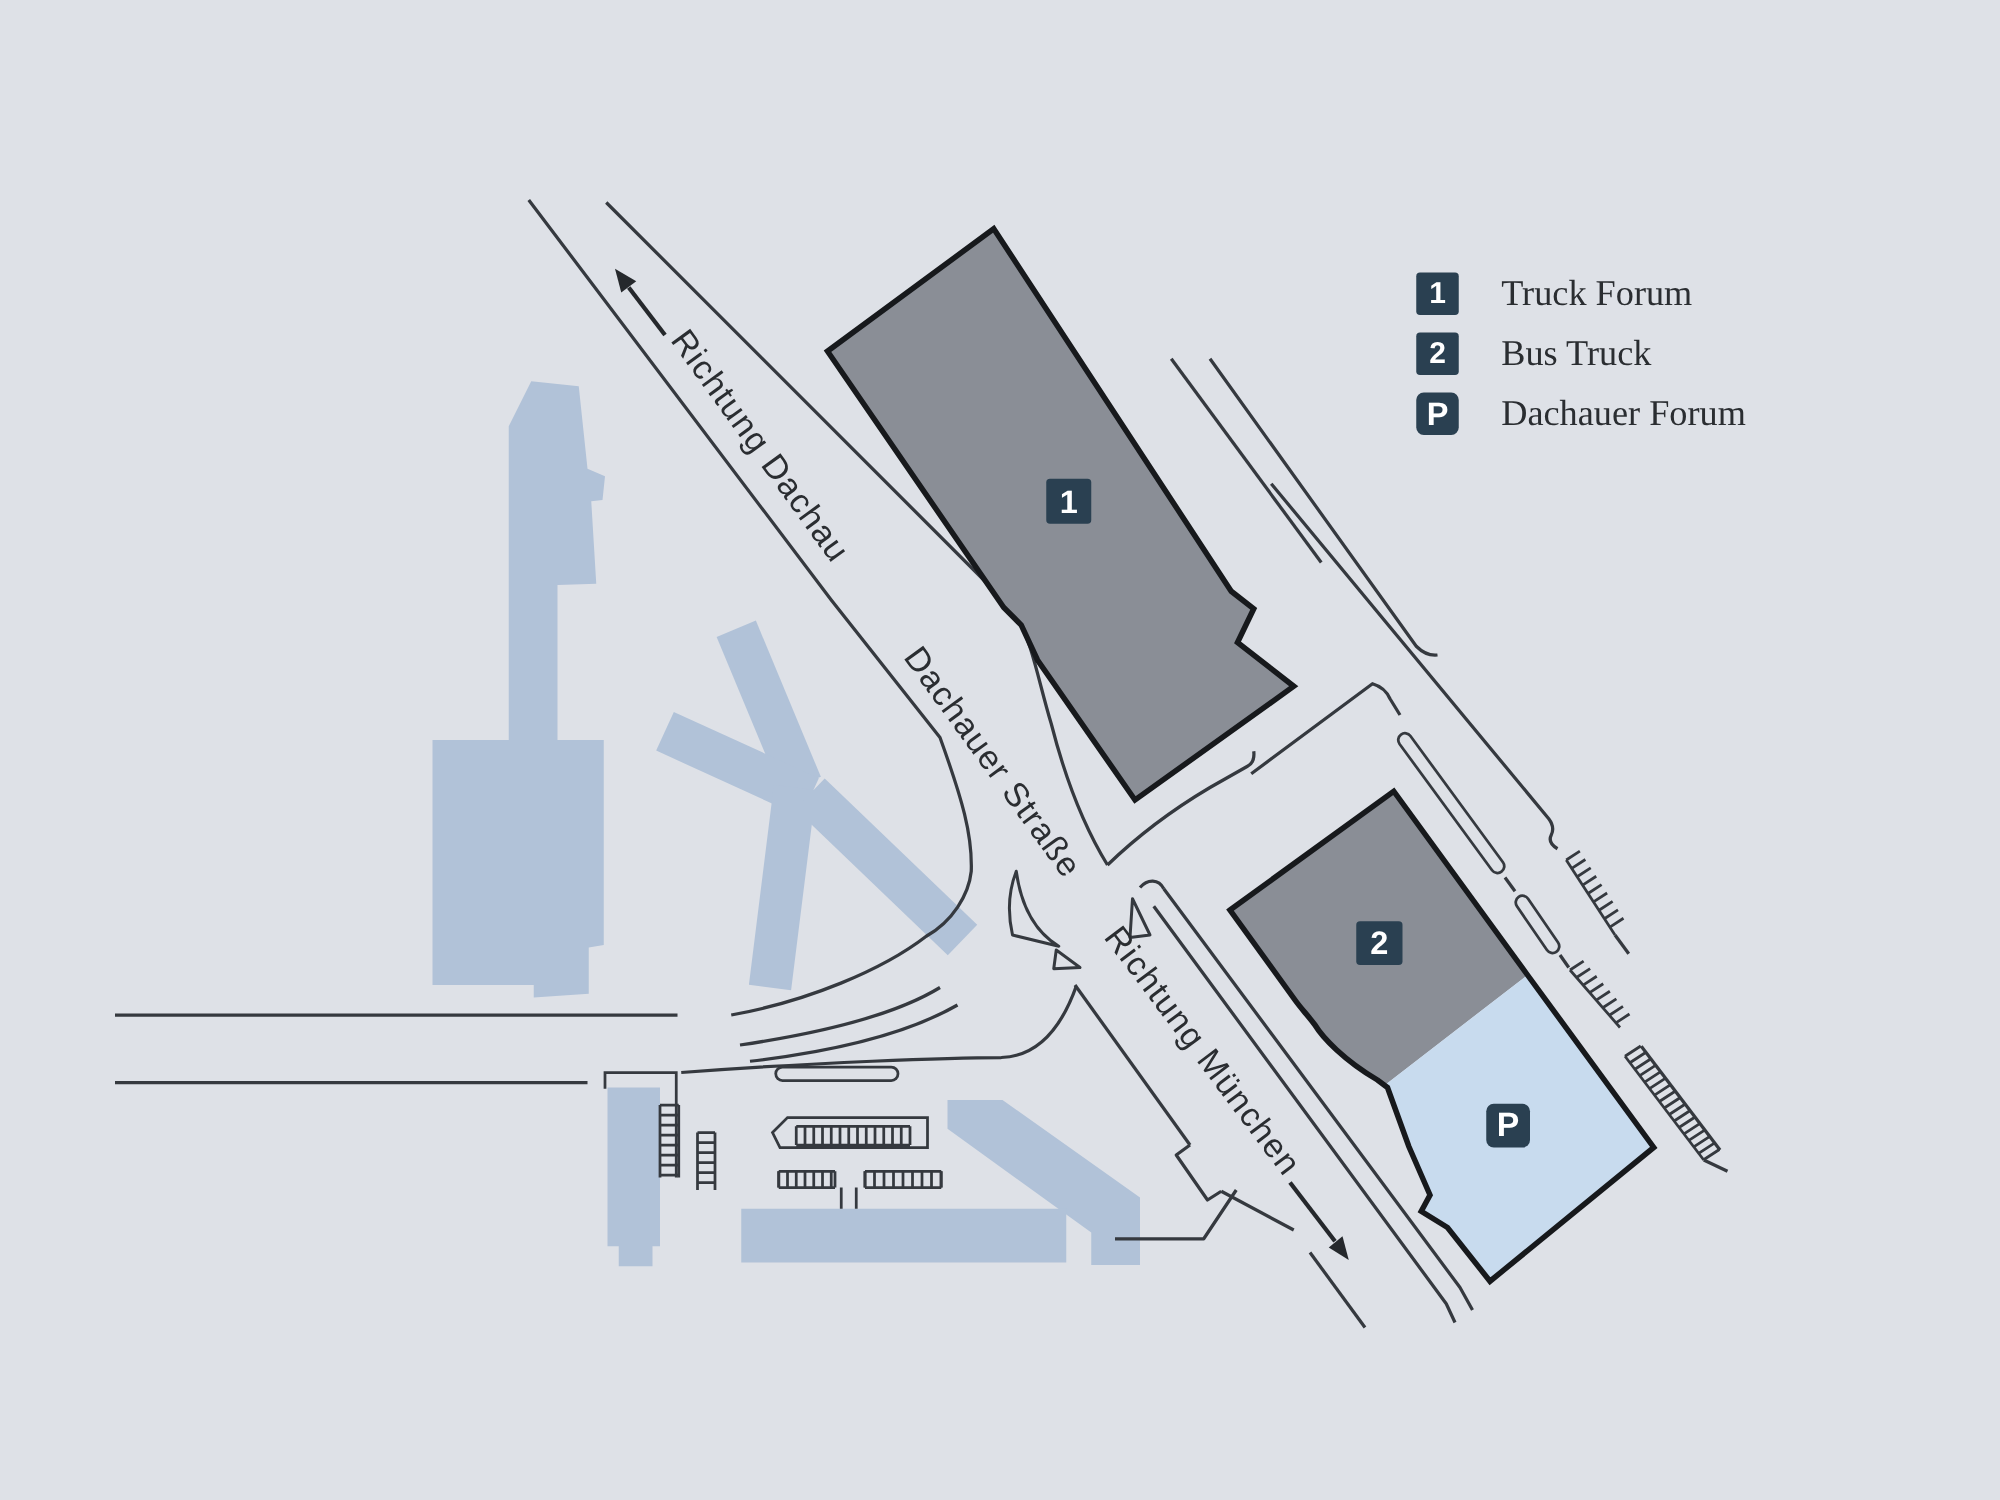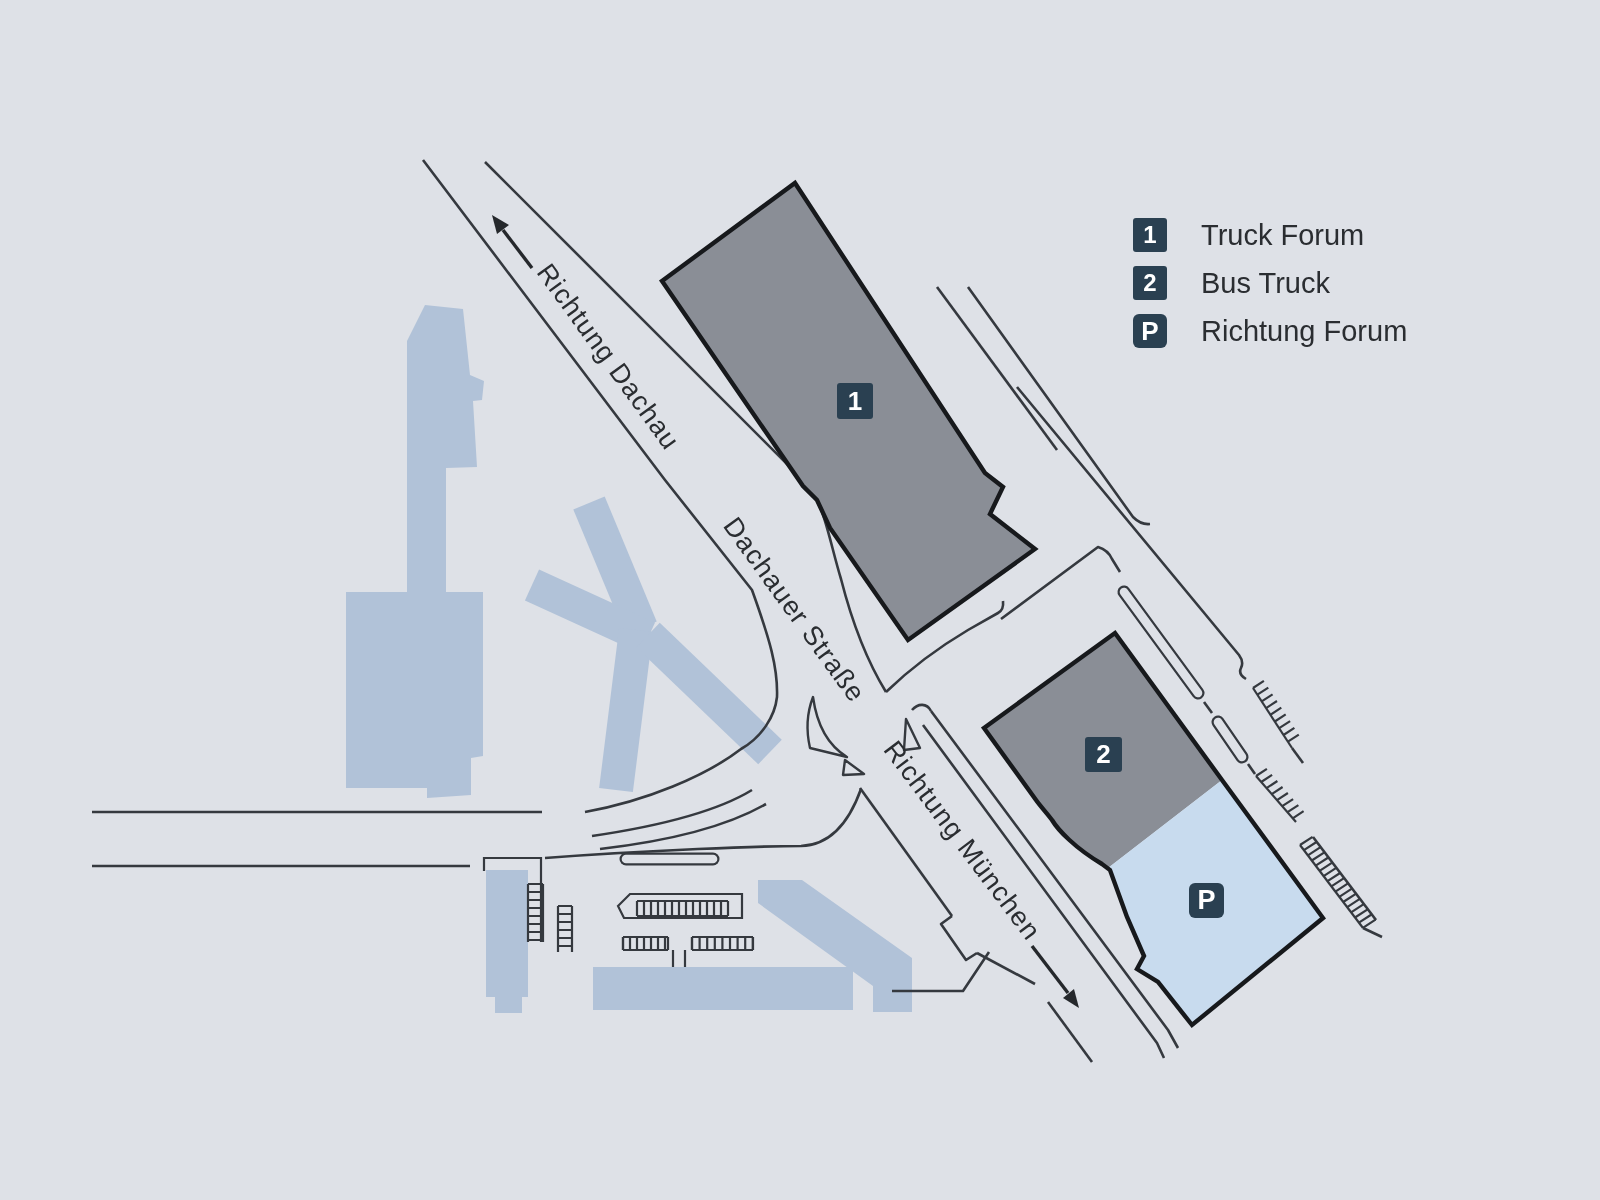--- a/index.html
+++ b/index.html
@@ -28,21 +28,21 @@
     background:#2a4051;color:#ffffff;font-weight:bold;border-radius:3px;
   }
   .badge.map1{left:837px;top:383px;width:36px;height:36px;font-size:26px;}
   .badge.map2{left:1085px;top:737px;width:37px;height:35px;font-size:26px;}
   .badge.mapP{left:1189px;top:883px;width:35px;height:35px;font-size:27px;border-radius:6px;}
   
   .legend{position:absolute;left:1133px;top:218px;}
   .legend-row{display:flex;align-items:center;margin-bottom:14px;height:34px;}
   .legend-badge{position:static;width:34px;height:34px;font-size:24px;flex:0 0 34px;}
   .legend-badge.p{border-radius:6px;font-size:26px;}
-  .legend-label{margin-left:34px;font-size:29px;color:#2a2d31;white-space:nowrap;}
+  .legend-label{margin-left:34px;font-size:29px;color:#2a2d31;white-space:nowrap;font-family:Liberation Serif, serif;}
 </style>
 </head>
 <body>
 
 <div class="stage">
 
   <svg width="1600" height="1200" viewBox="0 0 1600 1200">
 
     <g>
       <polygon class="blue" points="425,305 463,309 470,375 484,381 482,400 473,401 477,467 446,468 446,592 407,592 407,341"></polygon>
@@ -181,17 +181,17 @@
     <div class="legend-row">
       <div class="badge legend-badge">1</div>
       <div class="legend-label">Truck Forum</div>
     </div>
     <div class="legend-row">
       <div class="badge legend-badge">2</div>
       <div class="legend-label">Bus Truck</div>
     </div>
     <div class="legend-row">
       <div class="badge legend-badge p">P</div>
-      <div class="legend-label">Richtung Forum</div>
+      <div class="legend-label">Dachauer Forum</div>
     </div>
   </div>
 
 </div>
 
 </body></html>

